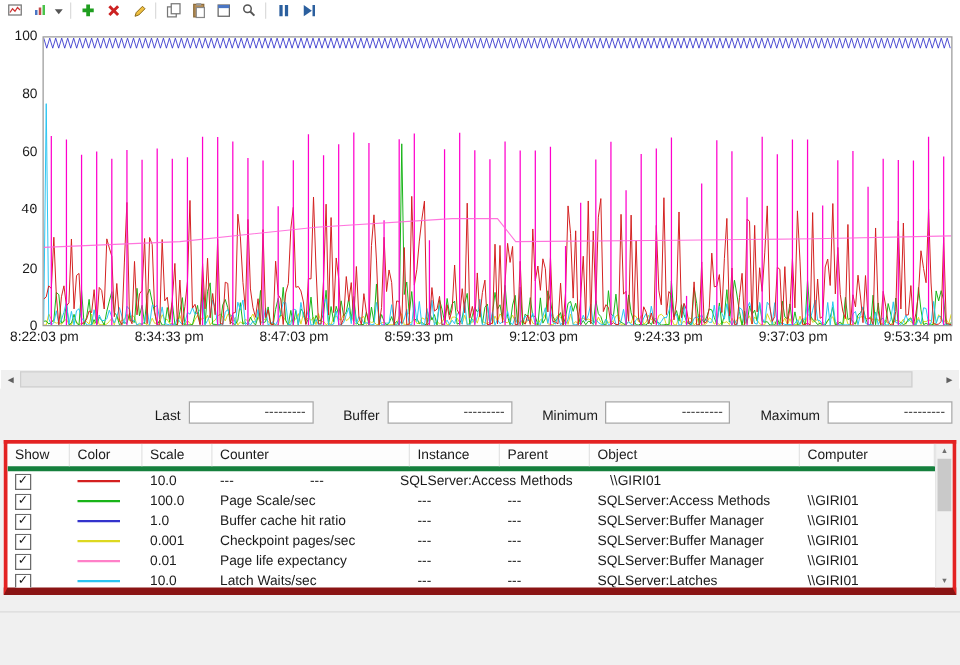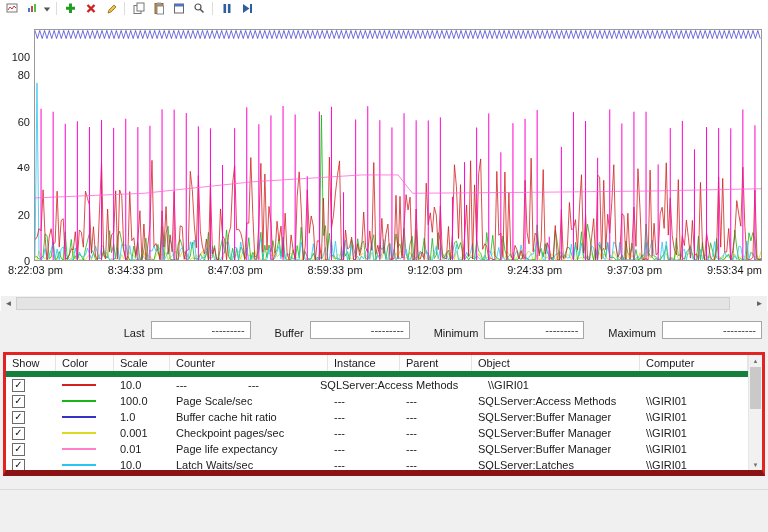--- a/index.html
+++ b/index.html
@@ -21,21 +21,21 @@
   .hs-btn{width:15px;height:15px;display:flex;align-items:center;justify-content:center;color:#606060;font-size:8px;background:#f0f0f0}
   .hs-track{flex:1;height:15px;position:relative;background:#f0f0f0}
   .hs-thumb{position:absolute;left:0;top:1px;height:13px;width:97%;background:#e4e4e4;border:1px solid #cfcfcf}
   .stats{padding:10px 6px 2px 0;background:#f0f0f0}
   .srow{display:flex;justify-content:flex-end;align-items:flex-end;margin-bottom:7px}
   .slabel{margin:0 6px 0 24px;color:#1a1a1a}
   .sbox{width:100px;height:18px;background:#fff;border:1px solid #a6a6a6;display:flex;align-items:center;justify-content:flex-end;padding:0 5px;color:#3c3c3c}
   .sbox.wide{width:108px;color:#111}
   .legend-outer{margin:4px 3px 0 3px;border:3px solid #e32222;border-bottom:6px solid #8a1414;display:flex;background:#fff;height:124px;overflow:hidden}
   .ltable{flex:1;overflow:hidden}
-  .lhead{display:flex;height:22px;background:#fdfdfd;border-bottom:6px solid #15803d}
+  .lhead{display:flex;height:22px;background:#fdfdfd;border-bottom:4px solid #15803d}
   .lhead .cell{display:flex;align-items:center;border-right:1px solid #e4e4e4;color:#1a1a1a}
   .lrow{display:flex;height:16px;align-items:center}
   .cell{padding:0 6px;white-space:nowrap;overflow:hidden}
   .c-show{width:50px}
   .c-color{width:58px;display:flex;align-items:center}
   .c-scale{width:56px}
   .c-counter{width:158px}
   .c-inst{width:72px}
   .c-parent{width:72px}
   .c-object{width:168px}
@@ -194,21 +194,21 @@
           <line x1="661.2666666666667" x2="661.2666666666667" y1="232" y2="120.34116052094848" stroke="#ff00cc" stroke-width="1"></line>
           <line x1="673.4" x2="673.4" y1="232" y2="97.90122957307844" stroke="#ff00cc" stroke-width="1"></line>
           <line x1="685.5333333333333" x2="685.5333333333333" y1="232" y2="98.9048734663427" stroke="#ff00cc" stroke-width="1"></line>
           <line x1="697.6666666666667" x2="697.6666666666667" y1="232" y2="99.20772115591913" stroke="#ff00cc" stroke-width="1"></line>
           <line x1="709.8" x2="709.8" y1="232" y2="80.13189746946097" stroke="#ff00cc" stroke-width="1"></line>
           <line x1="721.9333333333334" x2="721.9333333333334" y1="232" y2="96.08952942550181" stroke="#ff00cc" stroke-width="1"></line>
           <polyline points="0.0,169.4 109.2,164.7 218.4,153.1 327.6,146.2 364.0,146.2 378.6,164.7 509.6,163.6 618.8,162.4 728.0,160.1" fill="none" stroke="#ff66d9" stroke-width="0.9" opacity="0.9"></polyline>
           <polyline points="0.0,0.5 2.4,8.6 4.8,0.5 7.2,8.6 9.6,0.5 12.0,8.6 14.4,0.5 16.8,8.6 19.2,0.5 21.6,8.6 24.0,0.5 26.4,8.6 28.8,0.5 31.2,8.6 33.6,0.5 36.0,8.6 38.4,0.5 40.8,8.6 43.2,0.5 45.6,8.6 48.0,0.5 50.4,8.6 52.8,0.5 55.2,8.6 57.6,0.5 60.0,8.6 62.4,0.5 64.8,8.6 67.2,0.5 69.6,8.6 72.0,0.5 74.4,8.6 76.8,0.5 79.2,8.6 81.6,0.5 84.0,8.6 86.4,0.5 88.8,8.6 91.2,0.5 93.6,8.6 96.0,0.5 98.4,8.6 100.8,0.5 103.2,8.6 105.6,0.5 108.0,8.6 110.4,0.5 112.8,8.6 115.2,0.5 117.6,8.6 120.0,0.5 122.4,8.6 124.8,0.5 127.2,8.6 129.6,0.5 132.0,8.6 134.4,0.5 136.8,8.6 139.2,0.5 141.6,8.6 144.0,0.5 146.4,8.6 148.8,0.5 151.2,8.6 153.6,0.5 156.0,8.6 158.4,0.5 160.8,8.6 163.2,0.5 165.6,8.6 168.0,0.5 170.4,8.6 172.8,0.5 175.2,8.6 177.6,0.5 180.0,8.6 182.4,0.5 184.8,8.6 187.2,0.5 189.6,8.6 192.0,0.5 194.4,8.6 196.8,0.5 199.2,8.6 201.6,0.5 204.0,8.6 206.4,0.5 208.8,8.6 211.2,0.5 213.6,8.6 216.0,0.5 218.4,8.6 220.8,0.5 223.2,8.6 225.6,0.5 228.0,8.6 230.4,0.5 232.8,8.6 235.2,0.5 237.6,8.6 240.0,0.5 242.4,8.6 244.8,0.5 247.2,8.6 249.6,0.5 252.0,8.6 254.4,0.5 256.8,8.6 259.2,0.5 261.6,8.6 264.0,0.5 266.4,8.6 268.8,0.5 271.2,8.6 273.6,0.5 276.0,8.6 278.4,0.5 280.8,8.6 283.2,0.5 285.6,8.6 288.0,0.5 290.4,8.6 292.8,0.5 295.2,8.6 297.6,0.5 300.0,8.6 302.4,0.5 304.8,8.6 307.2,0.5 309.6,8.6 312.0,0.5 314.4,8.6 316.8,0.5 319.2,8.6 321.6,0.5 324.0,8.6 326.4,0.5 328.8,8.6 331.2,0.5 333.6,8.6 336.0,0.5 338.4,8.6 340.8,0.5 343.2,8.6 345.6,0.5 348.0,8.6 350.4,0.5 352.8,8.6 355.2,0.5 357.6,8.6 360.0,0.5 362.4,8.6 364.8,0.5 367.2,8.6 369.6,0.5 372.0,8.6 374.4,0.5 376.8,8.6 379.2,0.5 381.6,8.6 384.0,0.5 386.4,8.6 388.8,0.5 391.2,8.6 393.6,0.5 396.0,8.6 398.4,0.5 400.8,8.6 403.2,0.5 405.6,8.6 408.0,0.5 410.4,8.6 412.8,0.5 415.2,8.6 417.6,0.5 420.0,8.6 422.4,0.5 424.8,8.6 427.2,0.5 429.6,8.6 432.0,0.5 434.4,8.6 436.8,0.5 439.2,8.6 441.6,0.5 444.0,8.6 446.4,0.5 448.8,8.6 451.2,0.5 453.6,8.6 456.0,0.5 458.4,8.6 460.8,0.5 463.2,8.6 465.6,0.5 468.0,8.6 470.4,0.5 472.8,8.6 475.2,0.5 477.6,8.6 480.0,0.5 482.4,8.6 484.8,0.5 487.2,8.6 489.6,0.5 492.0,8.6 494.4,0.5 496.8,8.6 499.2,0.5 501.6,8.6 504.0,0.5 506.4,8.6 508.8,0.5 511.2,8.6 513.6,0.5 516.0,8.6 518.4,0.5 520.8,8.6 523.2,0.5 525.6,8.6 528.0,0.5 530.4,8.6 532.8,0.5 535.2,8.6 537.6,0.5 540.0,8.6 542.4,0.5 544.8,8.6 547.2,0.5 549.6,8.6 552.0,0.5 554.4,8.6 556.8,0.5 559.2,8.6 561.6,0.5 564.0,8.6 566.4,0.5 568.8,8.6 571.2,0.5 573.6,8.6 576.0,0.5 578.4,8.6 580.8,0.5 583.2,8.6 585.6,0.5 588.0,8.6 590.4,0.5 592.8,8.6 595.2,0.5 597.6,8.6 600.0,0.5 602.4,8.6 604.8,0.5 607.2,8.6 609.6,0.5 612.0,8.6 614.4,0.5 616.8,8.6 619.2,0.5 621.6,8.6 624.0,0.5 626.4,8.6 628.8,0.5 631.2,8.6 633.6,0.5 636.0,8.6 638.4,0.5 640.8,8.6 643.2,0.5 645.6,8.6 648.0,0.5 650.4,8.6 652.8,0.5 655.2,8.6 657.6,0.5 660.0,8.6 662.4,0.5 664.8,8.6 667.2,0.5 669.6,8.6 672.0,0.5 674.4,8.6 676.8,0.5 679.2,8.6 681.6,0.5 684.0,8.6 686.4,0.5 688.8,8.6 691.2,0.5 693.6,8.6 696.0,0.5 698.4,8.6 700.8,0.5 703.2,8.6 705.6,0.5 708.0,8.6 710.4,0.5 712.8,8.6 715.2,0.5 717.6,8.6 720.0,0.5 722.4,8.6 724.8,0.5 727.2,8.6" fill="none" stroke="#3333cc" stroke-width="0.7"></polyline>
         </svg>
       <div class="ylabels">
-          <div style="top: calc(0% - 6px); margin-top: 28px;">100</div>
+          <div style="top: calc(0% - 6px);">100</div>
           <div style="top: calc(20% - 6px);">80</div>
           <div style="top: calc(40% - 6px);">60</div>
           <div style="top: calc(60% - 6px); font-family: Liberation Mono, monospace;">40</div>
           <div style="top: calc(80% - 6px);">20</div>
           <div style="top: calc(100% - 6px);">0</div>
         </div>
     </div>
     <div class="xlabels">
         <span>8:22:03 pm</span>
         <span>8:34:33 pm</span>

